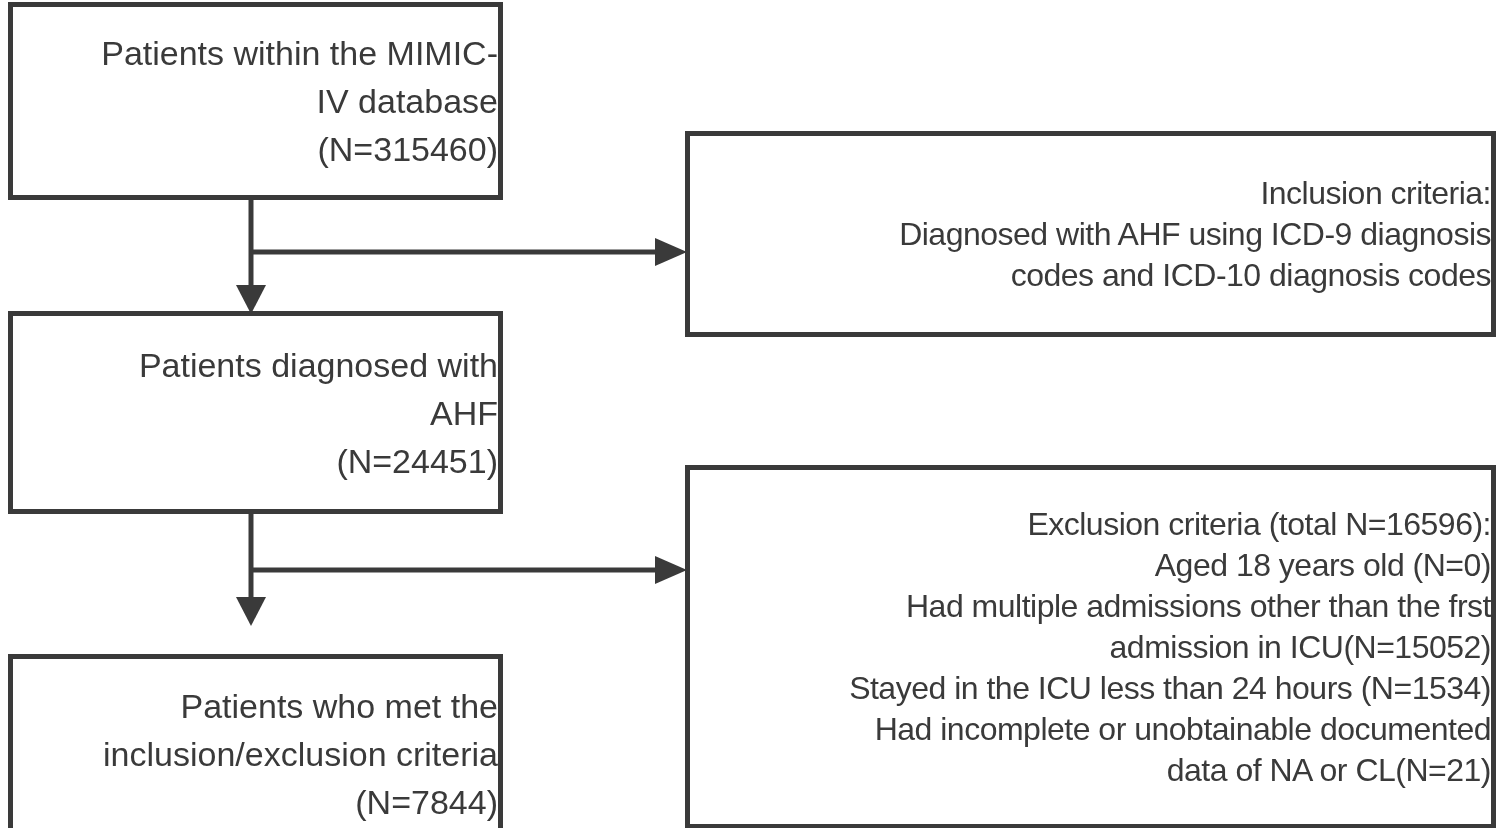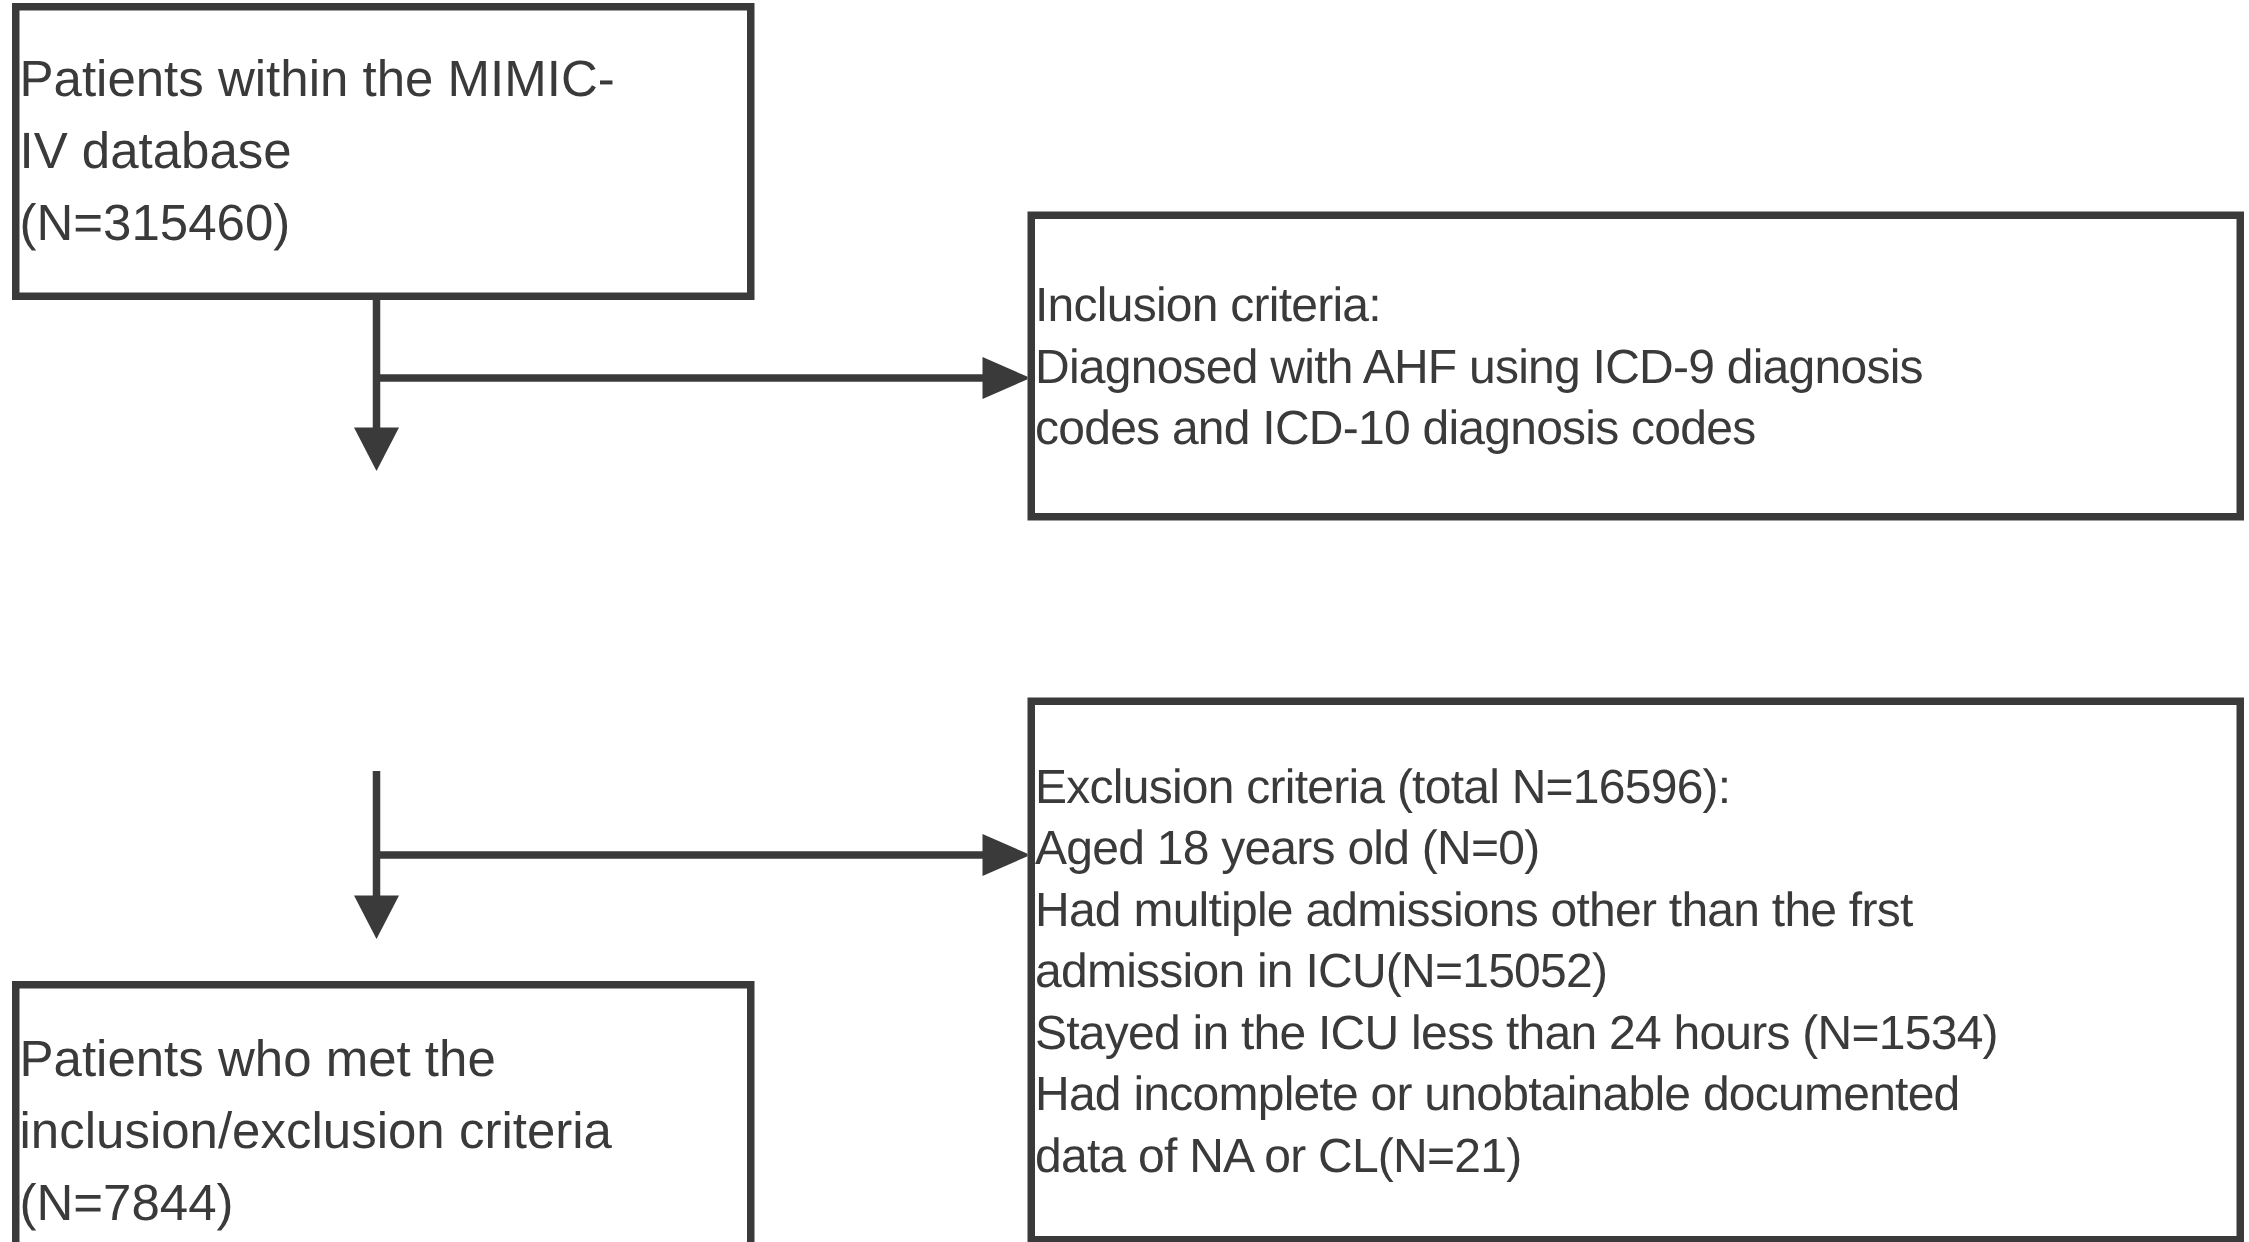--- a/index.html
+++ b/index.html
@@ -31,39 +31,39 @@
     stroke:none;
   }
   .box{
     position:absolute;
     box-sizing:border-box;
     border:5px solid var(--line);
     background:var(--bg);
     display:flex;
     align-items:center;
     justify-content:center;
-    text-align:left;
+    text-align:right;
   }
   .box-text{
     white-space:pre-line;
     width:100%;
   }
   .left-col .box-text{
     font-size:34px;
     line-height:48px;
   }
   .right-col .box-text{
     font-size:32px;
     line-height:41px;
     letter-spacing:-0.5px;
   }
   #box-mimic-database{left:8px;top:2px;width:495px;height:198px;}
   #box-diagnosed-ahf{left:8px;top:311px;width:495px;height:203px;}
   #box-met-criteria{left:8px;top:623px;width:495px;height:200px;margin-top:31px;}
-  #box-inclusion{left:685px;top:141px;width:811px;height:206px;}
+  #box-inclusion{left:685px;top:131px;width:811px;height:206px;}
   #box-exclusion{left:685px;top:465px;width:811px;height:364px;}
 </style>
 </head>
 <body>
 
 <div class="canvas">
 
   <svg class="connectors" viewBox="0 0 1499 828" xmlns="http://www.w3.org/2000/svg">
     <g>
       <line x1="251" y1="200" x2="251" y2="287"></line>
@@ -82,20 +82,25 @@
       <polygon points="655,556 655,584 687,570"></polygon>
     </g>
   </svg>
 
   <div class="box left-col" id="box-mimic-database">
     <div class="box-text">Patients within the MIMIC-
 IV database
 (N=315460)</div>
   </div>
 
+  <div class="box left-col" id="box-diagnosed-ahf">
+    <div class="box-text">Patients diagnosed with
+AHF
+(N=24451)</div>
+  </div>
 
   <div class="box left-col" id="box-met-criteria">
     <div class="box-text">Patients who met the
 inclusion/exclusion criteria
 (N=7844)</div>
   </div>
 
   <div class="box right-col" id="box-inclusion">
     <div class="box-text">Inclusion criteria:
 Diagnosed with AHF using ICD-9 diagnosis

